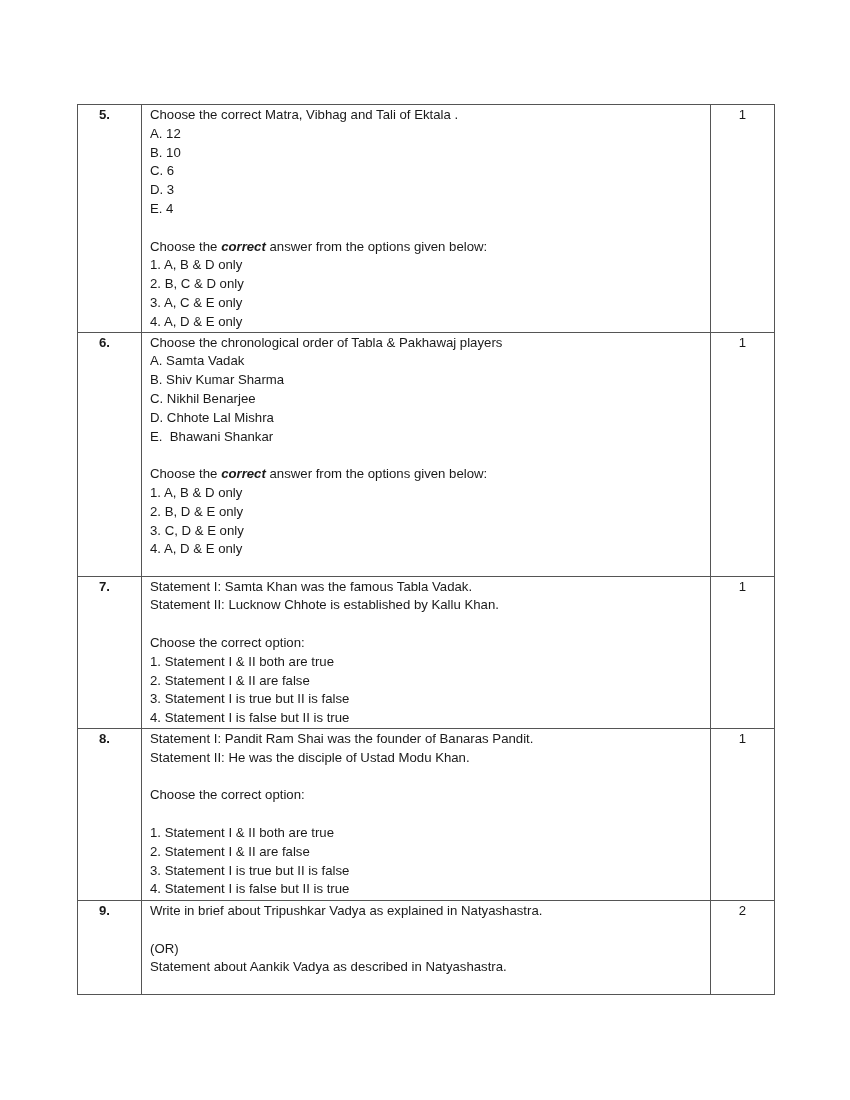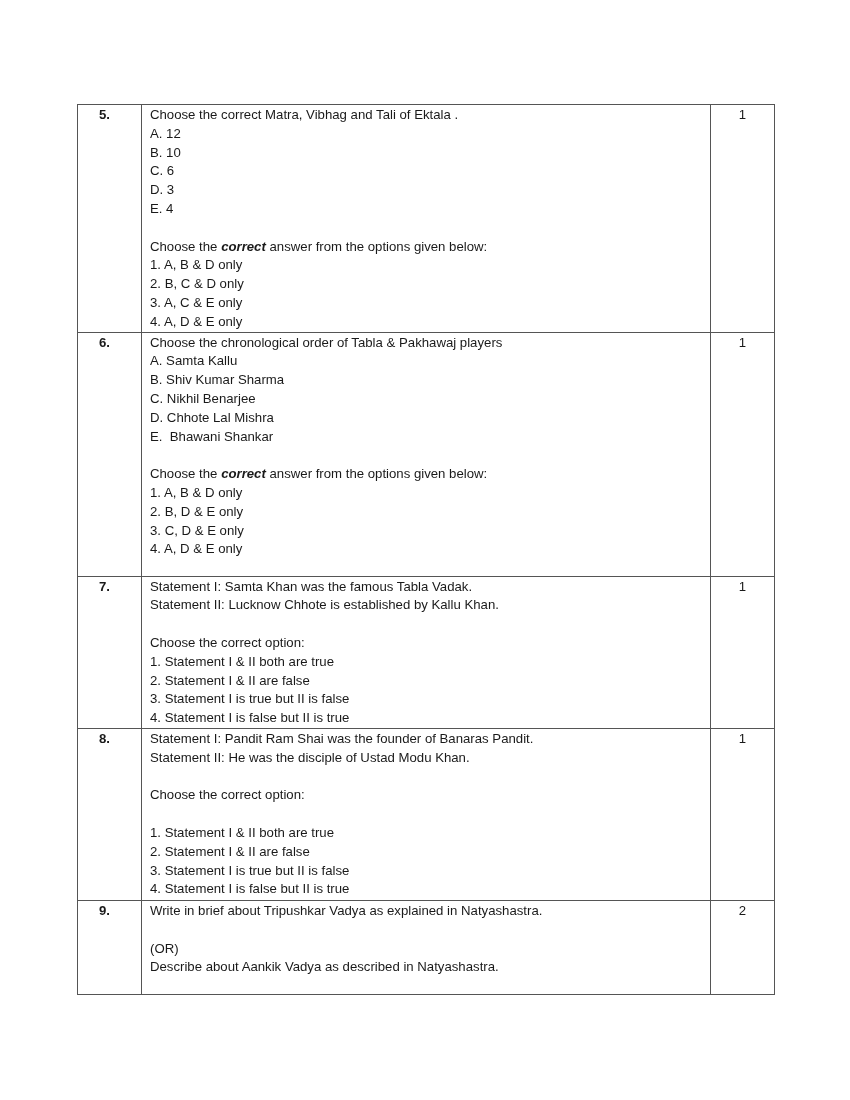--- a/index.html
+++ b/index.html
@@ -47,21 +47,21 @@
       <span class="line">3. A, C &amp; E only</span>
       <span class="line">4. A, D &amp; E only</span>
     </td>
     <td class="marks">1</td>
   </tr>
 
   <tr style="height:244px">
     <td class="qno"><span>6.</span></td>
     <td class="qbody">
       <span class="line">Choose the chronological order of Tabla &amp; Pakhawaj players</span>
-      <span class="line">A. Samta Kallu</span>
+      <span class="line">A. Samta Vadak</span>
       <span class="line">B. Shiv Kumar Sharma</span>
       <span class="line">C. Nikhil Benarjee</span>
       <span class="line">D. Chhote Lal Mishra</span>
       <span class="line">E.  Bhawani Shankar</span>
       <span class="blank"></span>
       <span class="line"><span>Choose the </span><em class="it">correct</em><span> answer from the options given below:</span></span>
       <span class="line">1. A, B &amp; D only</span>
       <span class="line">2. B, D &amp; E only</span>
       <span class="line">3. C, D &amp; E only</span>
       <span class="line">4. A, D &amp; E only</span>
@@ -100,18 +100,18 @@
     <td class="marks">1</td>
   </tr>
 
 
   <tr style="height:94px">
     <td class="qno"><span>9.</span></td>
     <td class="qbody">
       <span class="line">Write in brief about Tripushkar Vadya as explained in Natyashastra.</span>
       <span class="blank"></span>
       <span class="line center">(OR)</span>
-      <span class="line">Describe about Aankik Vadya as described in Natyashastra.</span>
+      <span class="line">Statement about Aankik Vadya as described in Natyashastra.</span>
     </td>
     <td class="marks">2</td>
   </tr>
 </tbody>
   </table>
 
 </body></html>

